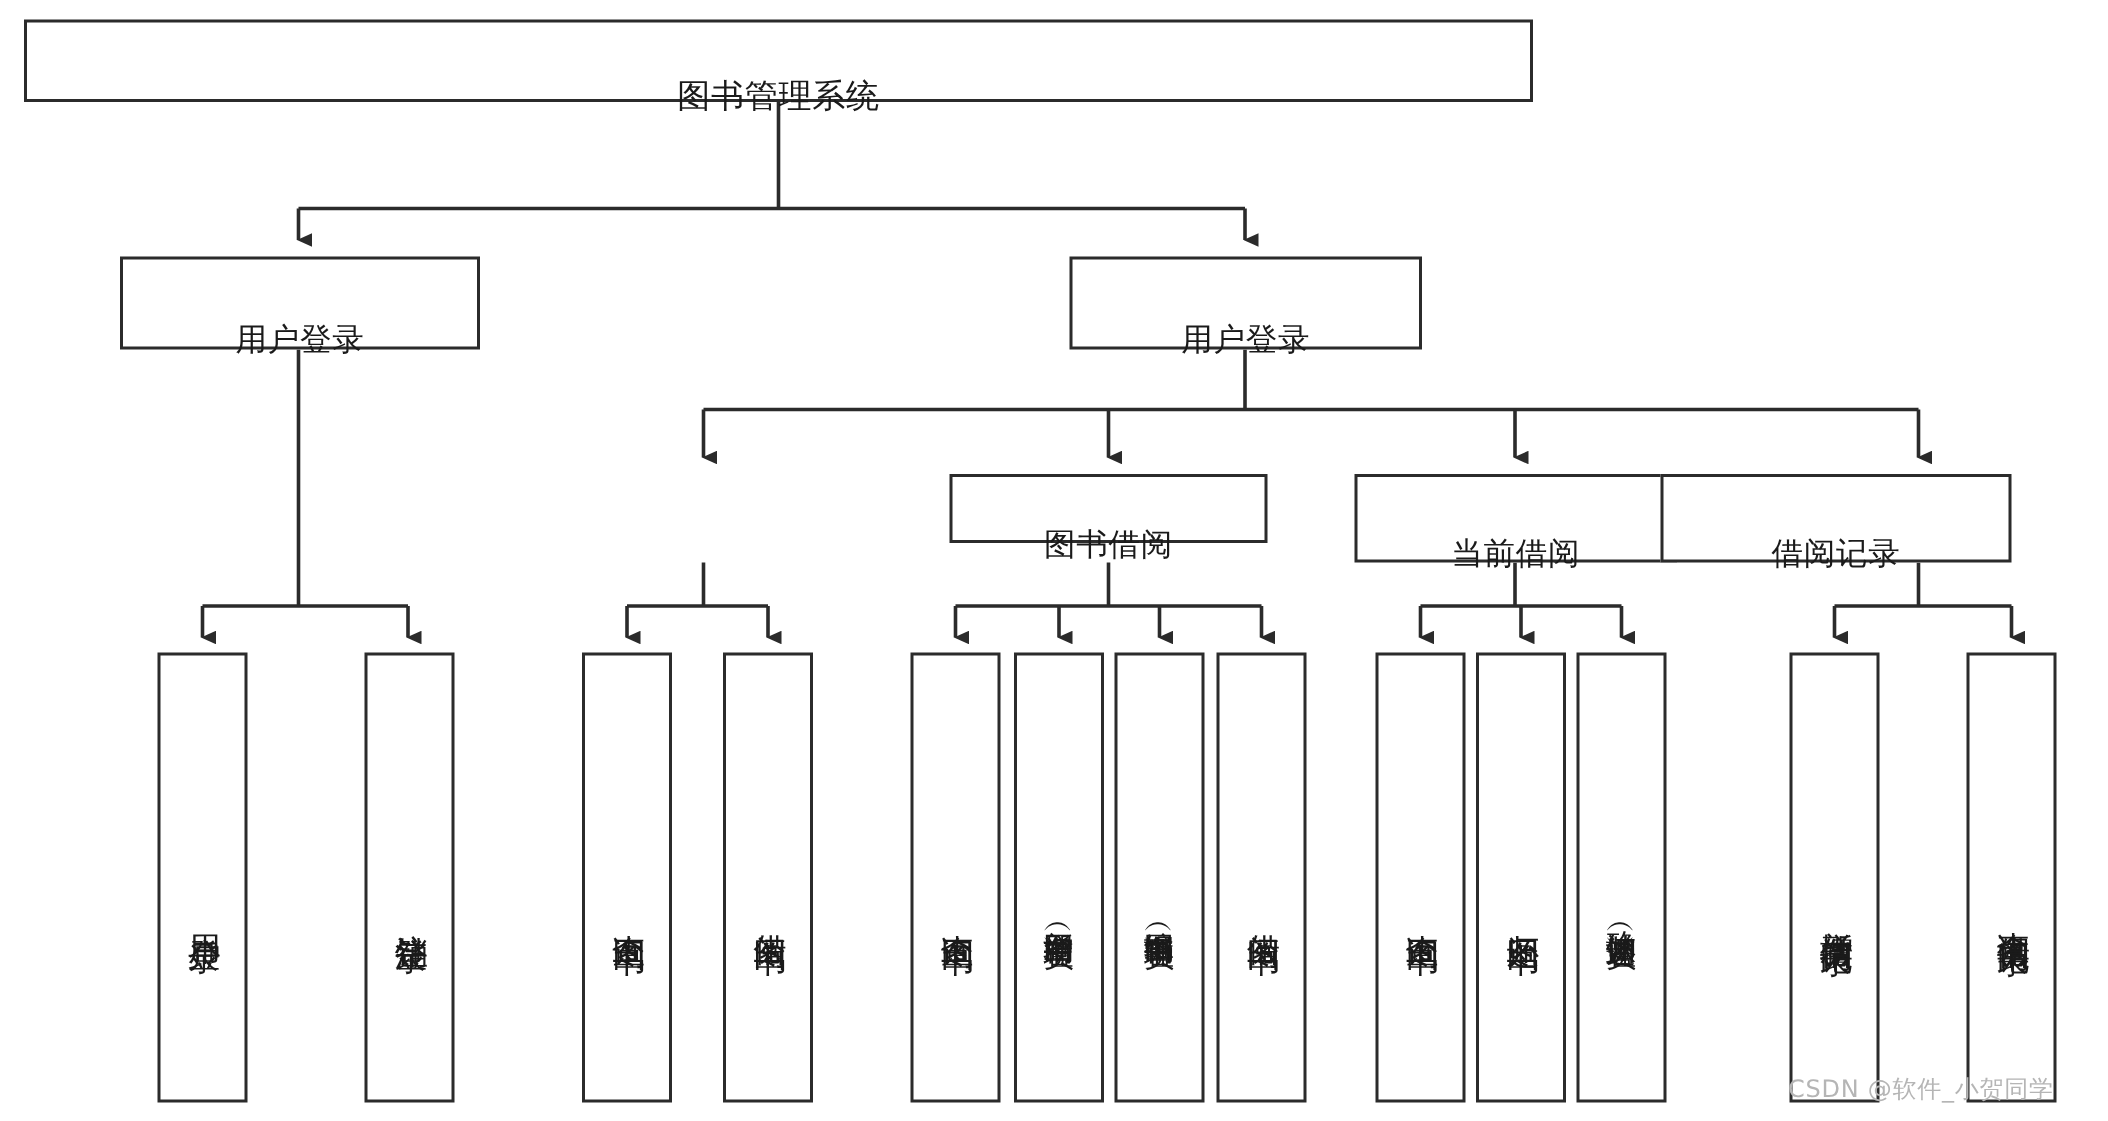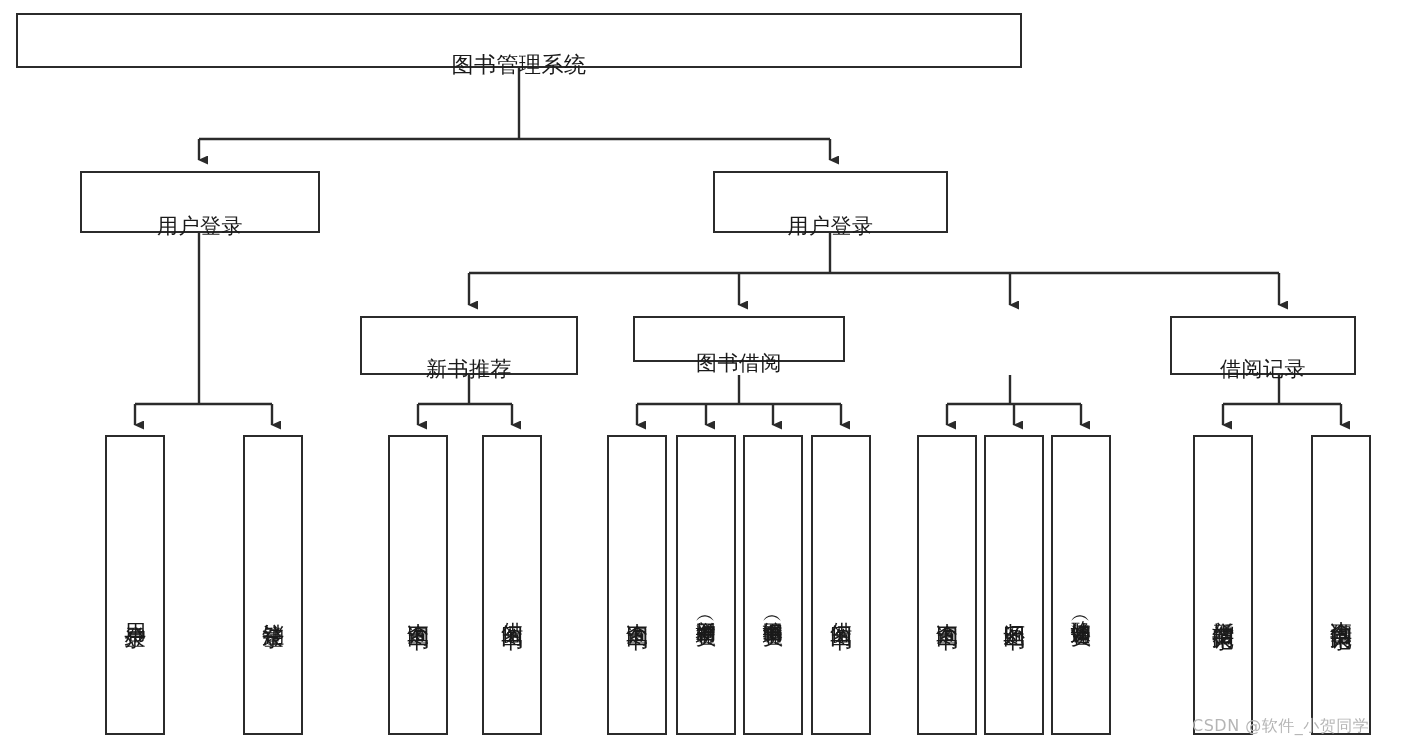--- a/index.html
+++ b/index.html
@@ -132,27 +132,27 @@
     <span class="lbl">图书管理系统</span>
   </div>
 
   <div class="node h" style="left:80px; top:171px; width:240px; height:62px;">
     <span class="lbl">用户登录</span>
   </div>
   <div class="node h" style="left:713px; top:171px; width:235px; height:62px;">
     <span class="lbl">用户登录</span>
   </div>
 
-  <div class="node h" style="left:360px; top:316px; width:218px; height:59px;">
-    <span class="lbl">新书推荐</span>
-  </div>
   <div class="node h" style="left:633px; top:316px; width:212px; height:46px;">
     <span class="lbl">图书借阅</span>
   </div>
-  <div class="node h" style="left:1170px; top:316px; width:186px; height:59px;">
+  <div class="node h" style="left:903px; top:316px; width:215px; height:59px;">
+    <span class="lbl">当前借阅</span>
+  </div>
+  <div class="node h" style="left:1107px; top:316px; width:234px; height:59px;">
     <span class="lbl">借阅记录</span>
   </div>
 
   <div class="node v" style="left:105px; top:435px; width:60px; height:300px;">
     <span class="lbl">用户登录</span>
   </div>
   <div class="node v" style="left:243px; top:435px; width:60px; height:300px;">
     <span class="lbl">注销登录</span>
   </div>
 

